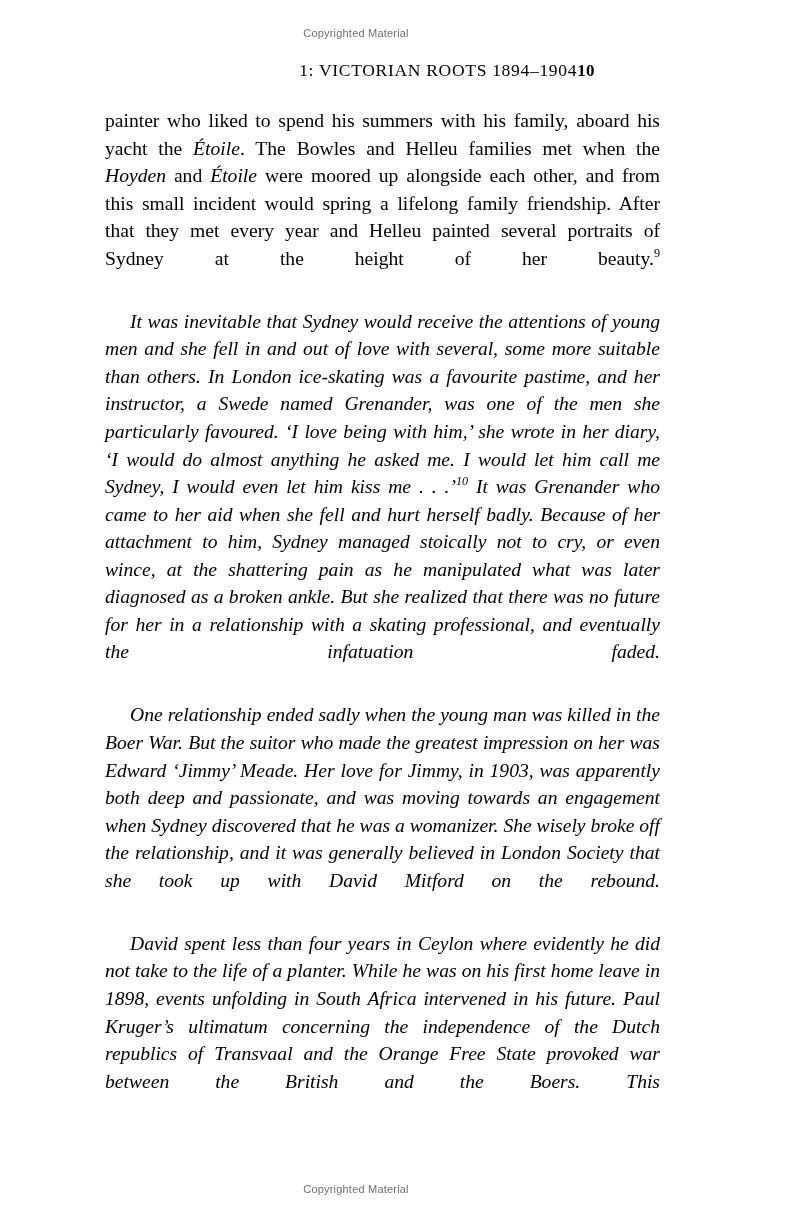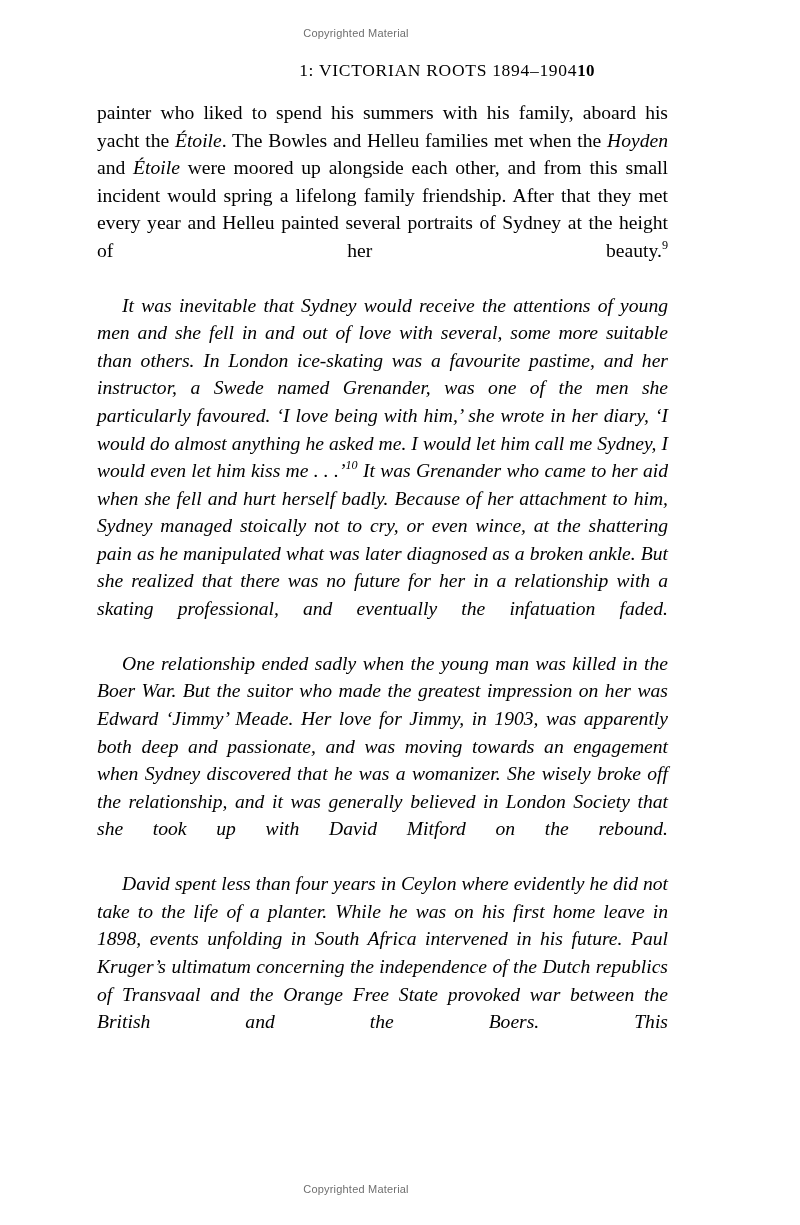--- a/index.html
+++ b/index.html
@@ -63,21 +63,21 @@
   }
 
   
   .textblock {
     position: absolute;
     top: 99px;
     left: 97px;
     width: 571px;
   }
   .para {
-    margin: 0;
+    margin: 8px;
     font-size: 19.6px;
     line-height: 27.55px;
     text-align: justify;
     text-justify: inter-word;
     hyphens: none;
     -webkit-hyphens: none;
     word-spacing: 0px;
   }
   .para.indent {
     text-indent: 25px;

